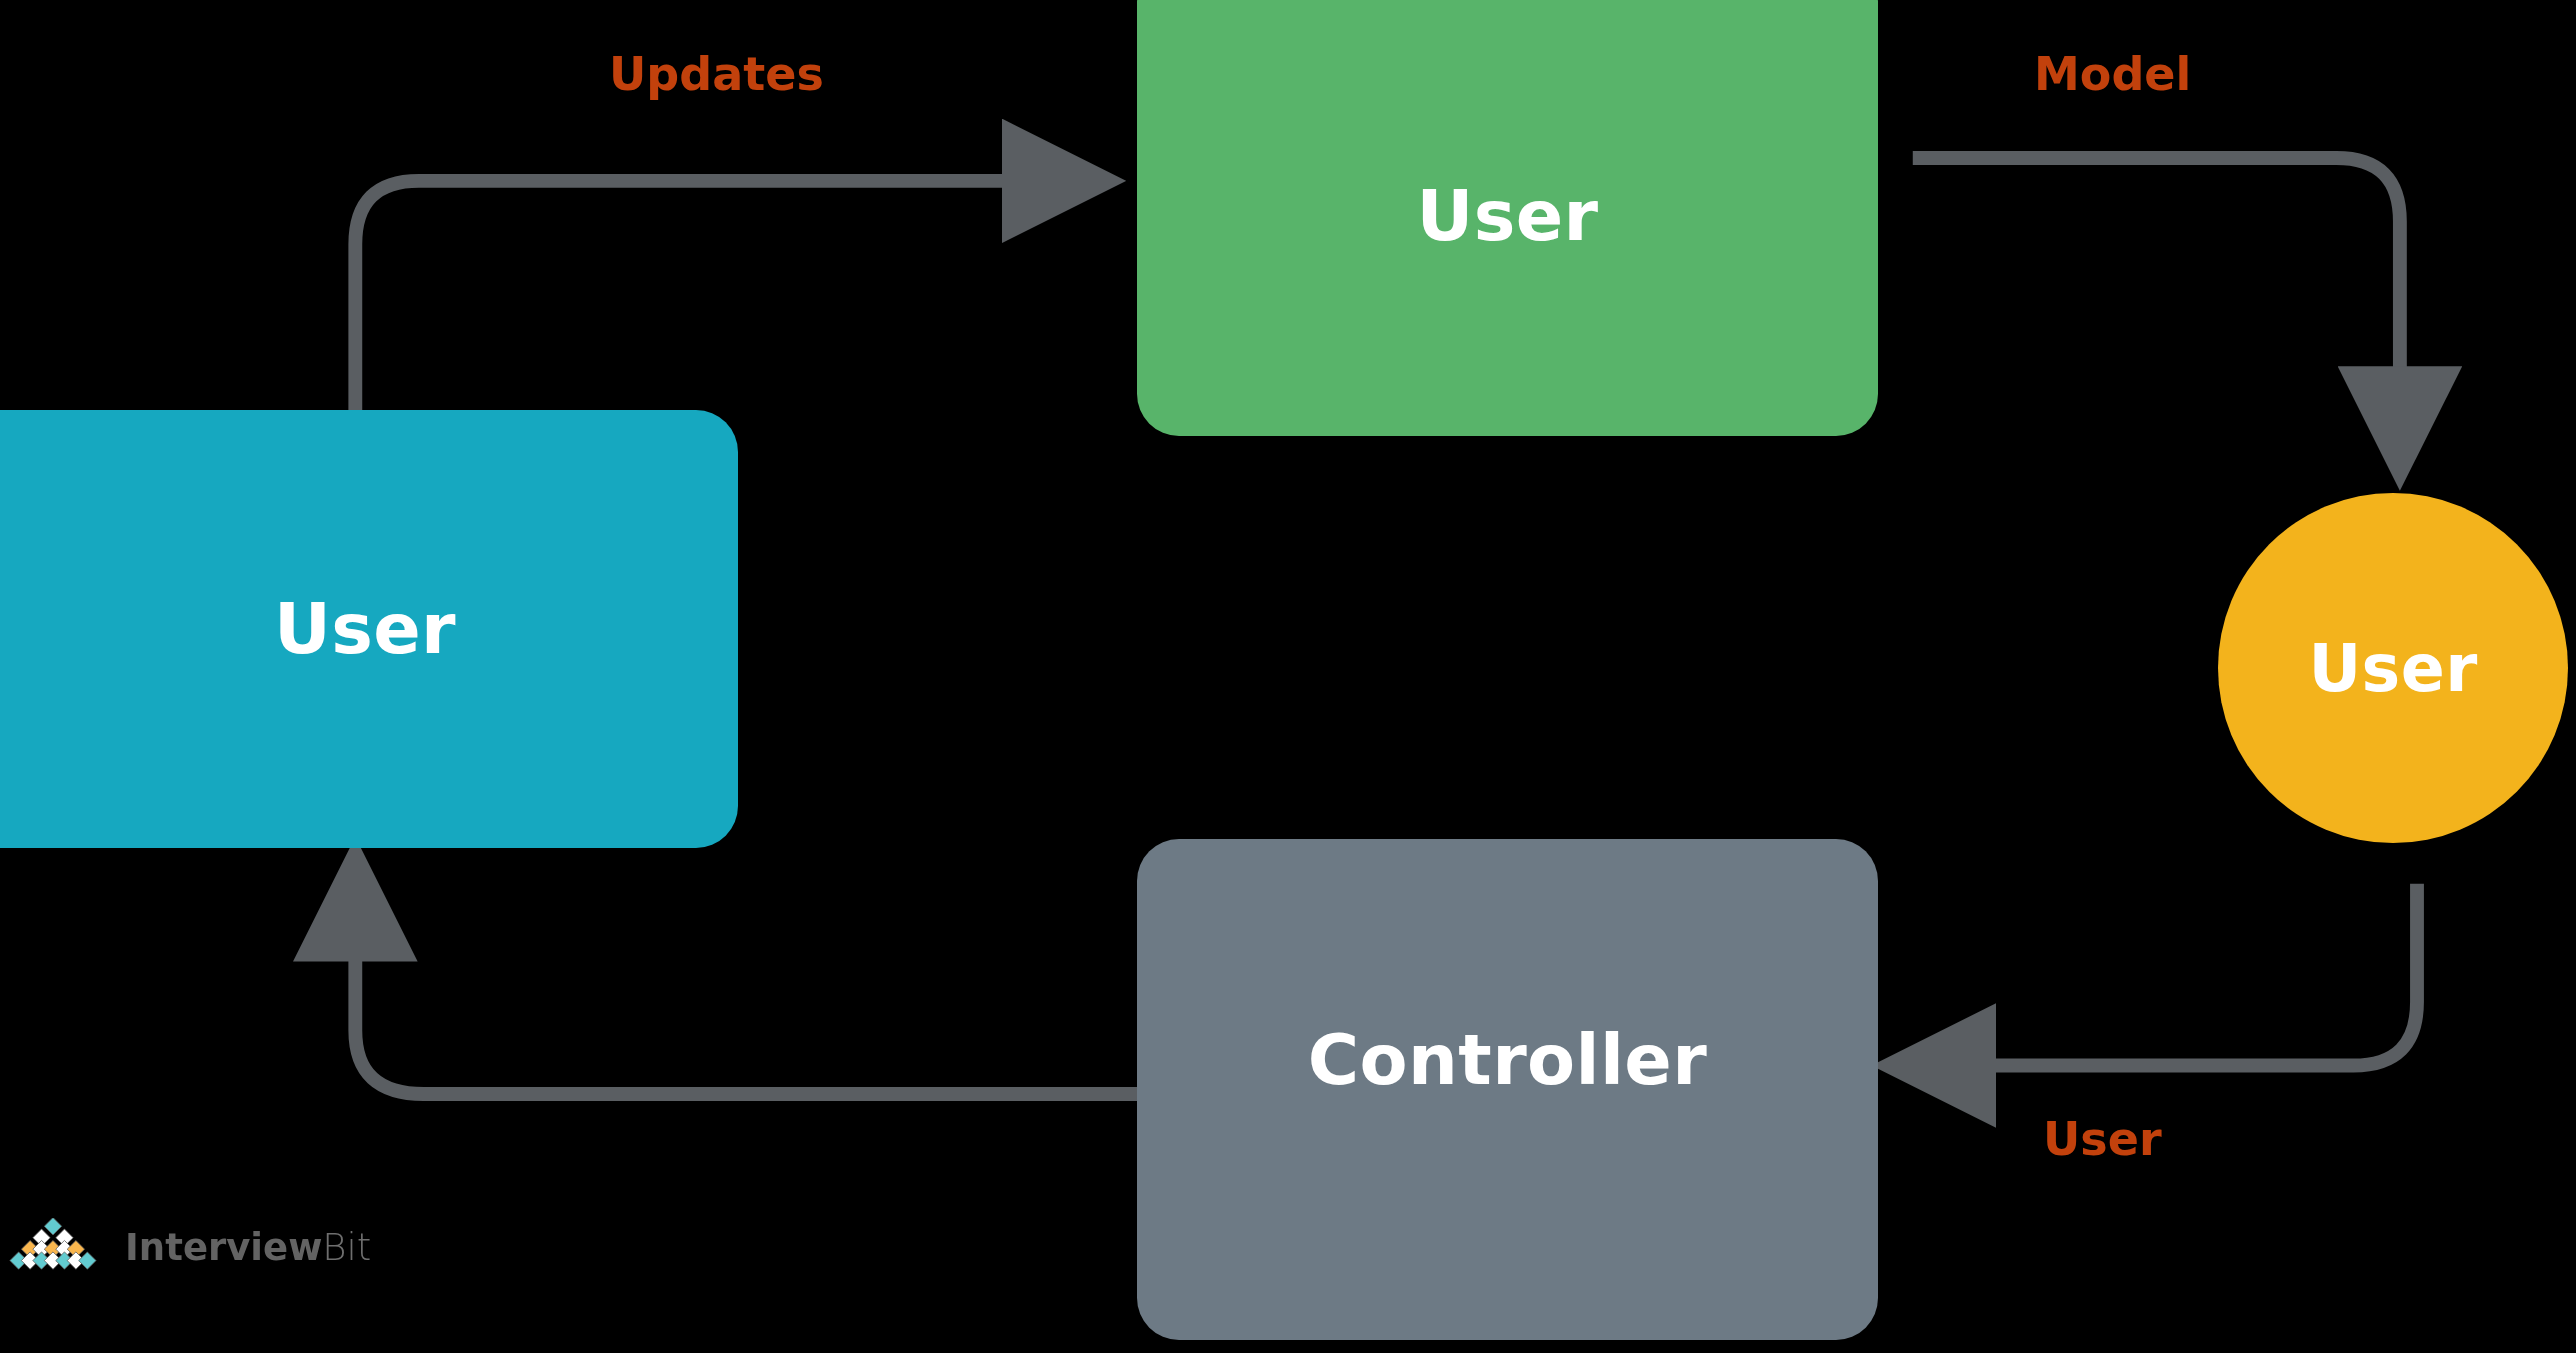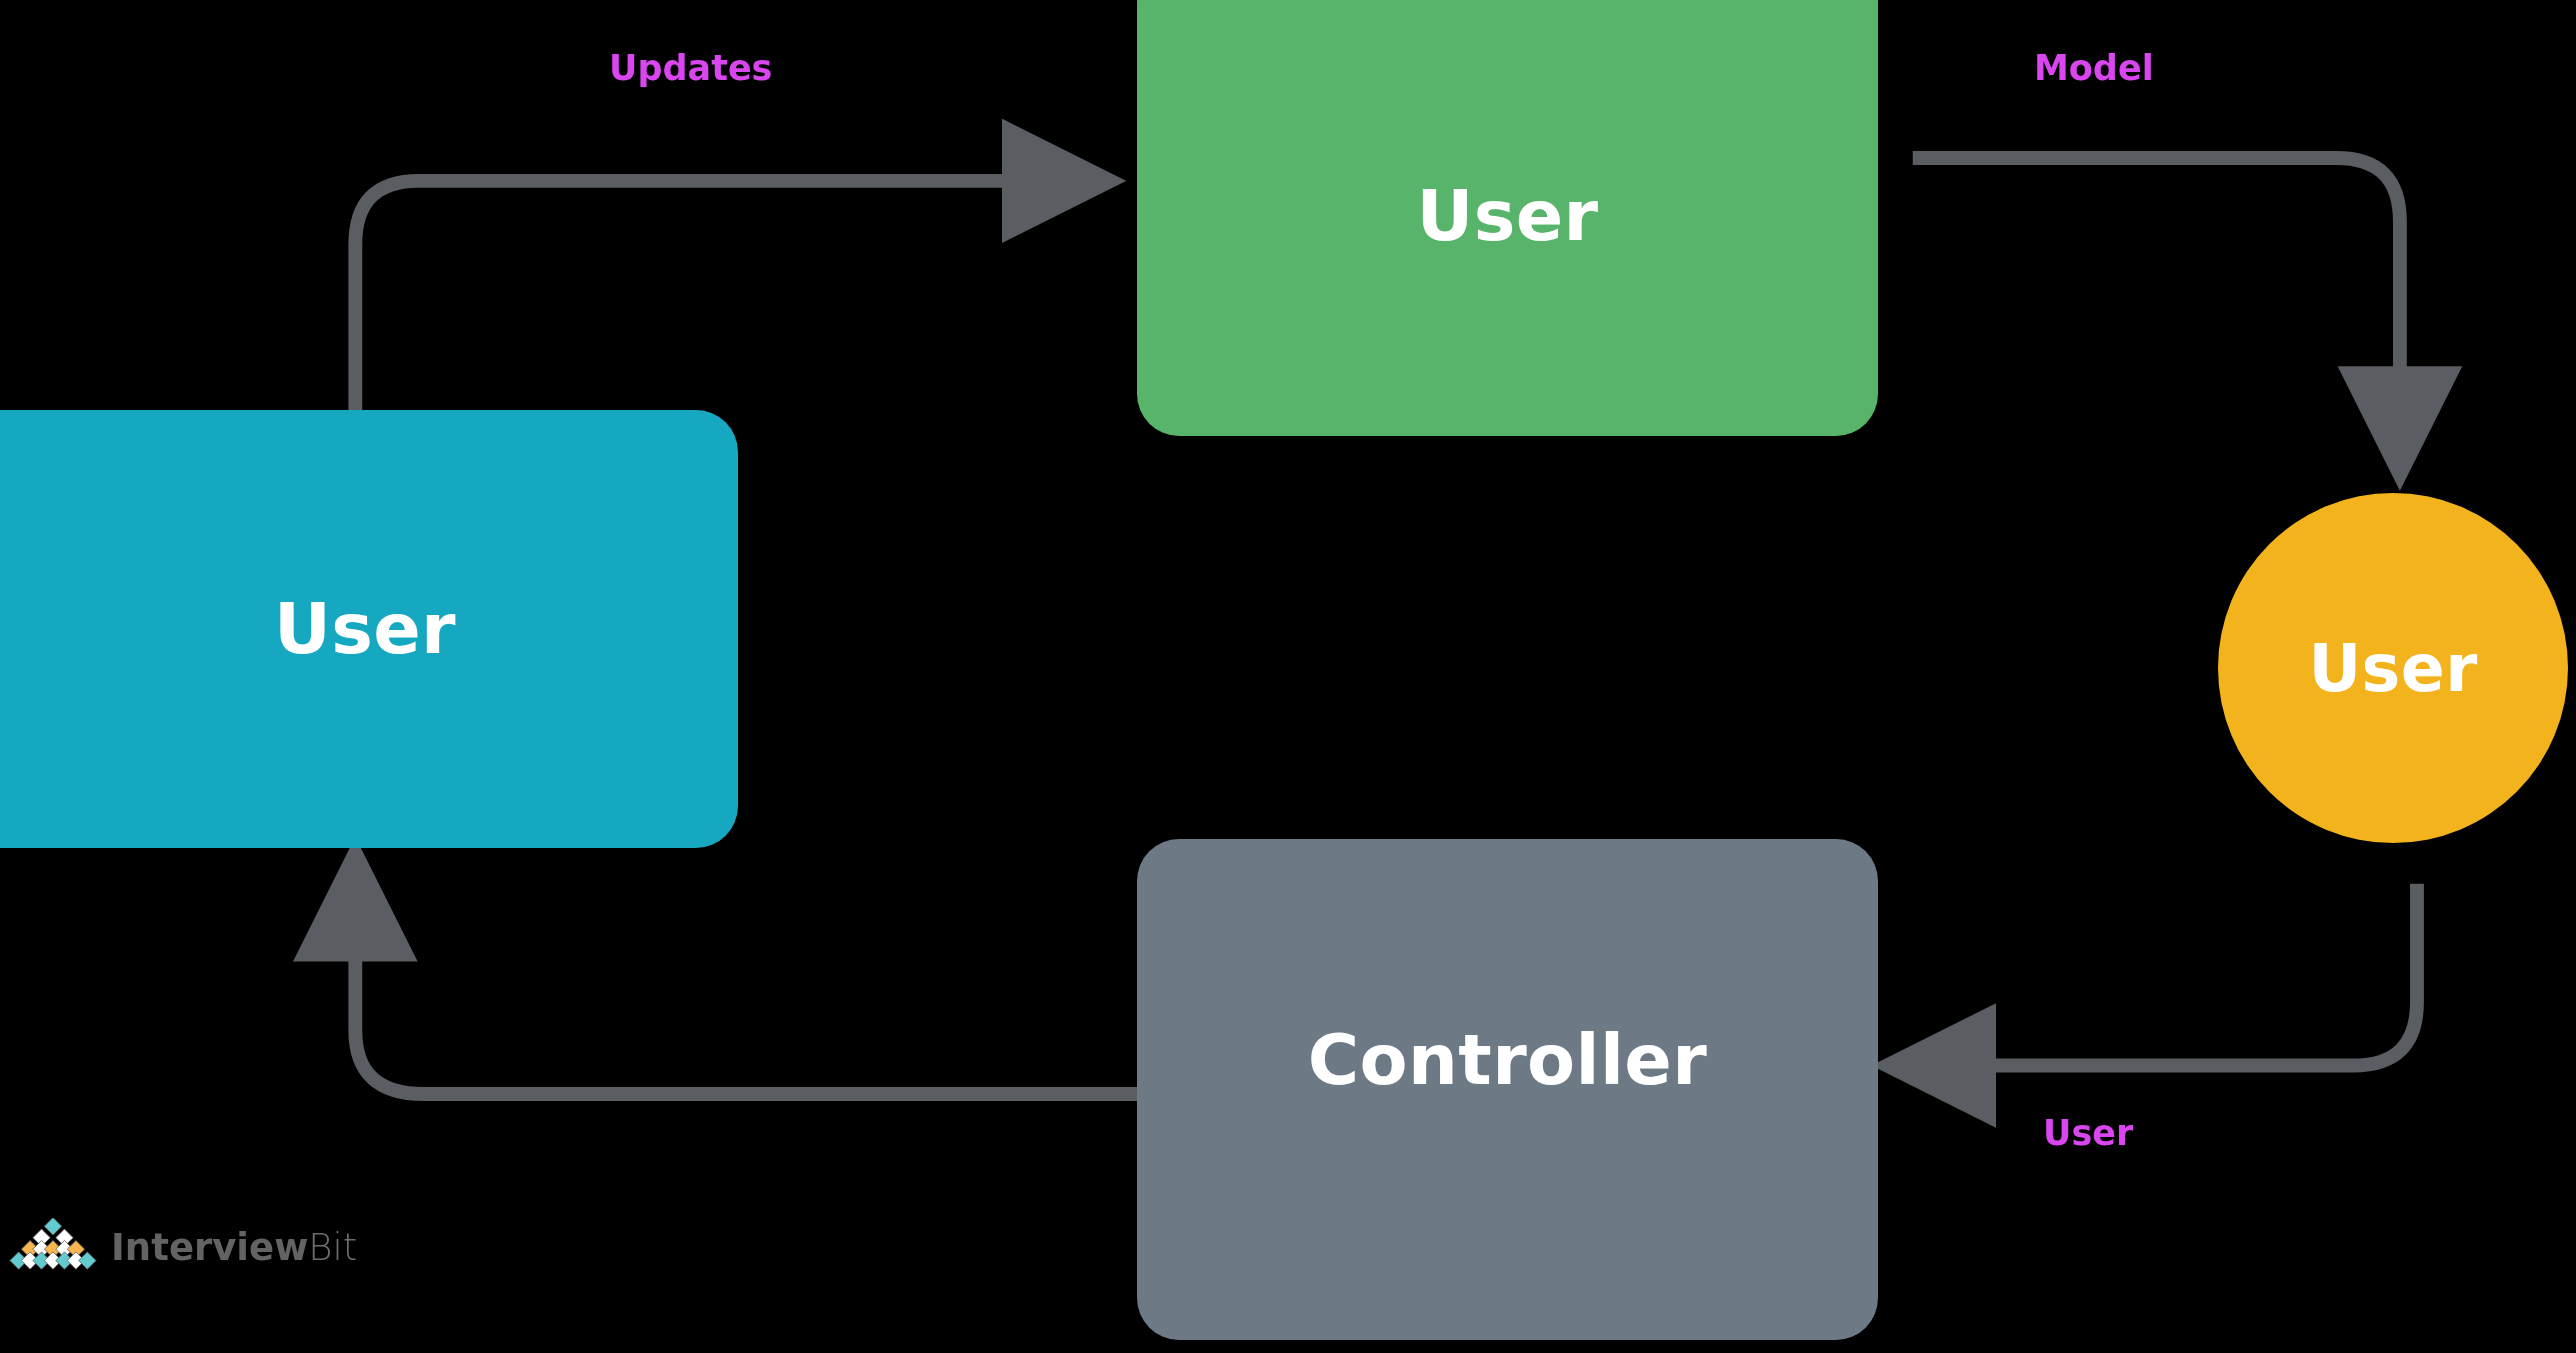--- a/index.html
+++ b/index.html
@@ -90,39 +90,39 @@
     background: #F3B31C;
     border-radius: 50%;
   }
   #node-user .node-label {
     font-size: 65px;
   }
 
   
   .edge-label {
     position: absolute;
-    color: #d946ef;
+    color: #c2410c;
     font-weight: 700;
-    font-size: 35px;
+    font-size: 46px;
     line-height: 1;
     white-space: nowrap;
   }
   #label-updates     { left: 609px;  top: 51px;   }
   #label-sees        { left: 2034px; top: 51px;   }
   #label-uses        { left: 2043px; top: 1116px; }
   #label-manipulates { left: 538px;  top: 1141px; }
 
   
   #logo {
     position: absolute;
     left: 8.1px;
     top: 1218px;
     display: flex;
     align-items: center;
-    gap: 13px;
+    gap: 27px;
   }
   #logo-mark {
     width: 90px;
     height: 59px;
     display: block;
   }
   #logo-text {
     font-size: 37px;
     line-height: 1;
     color: #636363;

